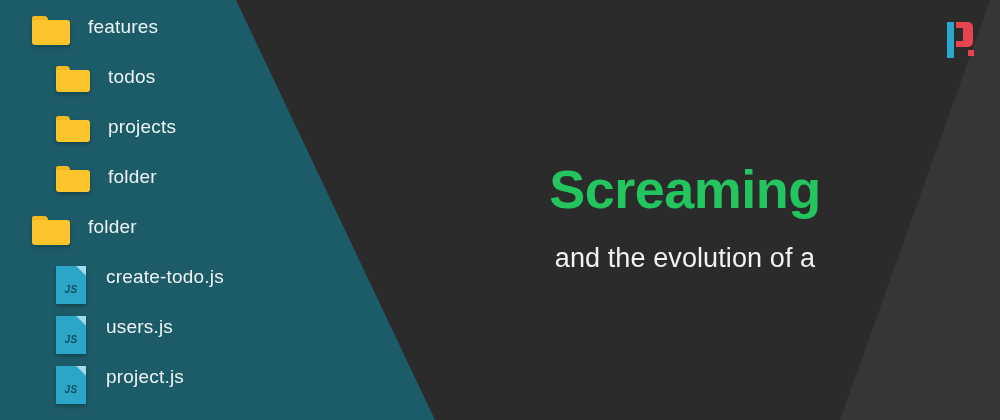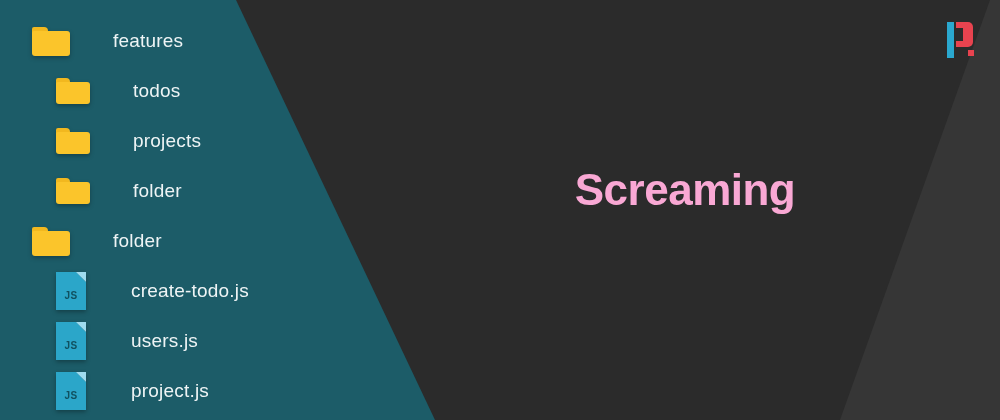--- a/index.html
+++ b/index.html
@@ -41,26 +41,24 @@
     position: absolute;
     left: 0;
     top: 0;
     width: 330px;
     height: 420px;
     padding-top: 16px;
     box-sizing: border-box;
   }
   .tree-row {
     display: flex;
-    align-items: center;
     height: 50px;
     color: #eef4f5;
     font-size: 19px;
     letter-spacing: .2px;
-    gap: 25px;
   }
   .tree-row.indent-0 { padding-left: 32px; }
   .tree-row.indent-1 { padding-left: 56px; }
   .tree-row .label { margin-left: 18px; white-space: nowrap; }
   .tree-row.file .label { margin-left: 20px; }
 
   
   .folder {
     position: relative;
     width: 38px;
@@ -109,38 +107,39 @@
   }
   .jsfile .js-text {
     position: absolute;
     left: 0; right: 0;
     bottom: 9px;
     text-align: center;
     font-size: 10px;
     font-weight: bold;
     color: #10505f;
     letter-spacing: .4px;
+    font-style: italic;
   }
 
   
   .hero {
     position: absolute;
     left: 460px;
     top: 0;
     width: 450px;
     height: 420px;
     display: flex;
     flex-direction: column;
     align-items: center;
     justify-content: center;
     text-align: center;
   }
   .hero-title {
-    color: #f9a8d4;
-    font-size: 44px;
+    color: #22c55e;
+    font-size: 54px;
     font-weight: bold;
     line-height: 1.17;
     letter-spacing: -.5px;
     margin: 16px 0 18px 0;
   }
   .hero-sub {
     color: #f2f2f2;
     font-size: 27px;
     font-weight: normal;
     line-height: 1.45;
@@ -251,21 +250,21 @@
         </span>
         <span class="label">project.js</span>
       </div>
     </div>
 
   <div class="hero">
     <h1 class="hero-title">
       <span>Screaming</span><br>
     </h1>
     <p class="hero-sub">
-      <br>
+      <span>and the evolution of a</span><br>
     </p>
   </div>
 
   <div class="logo">
     <span class="bar"></span>
     <span class="pbowl"></span>
     <span class="pbowl-hole"></span>
     <span class="dot"></span>
   </div>
 

